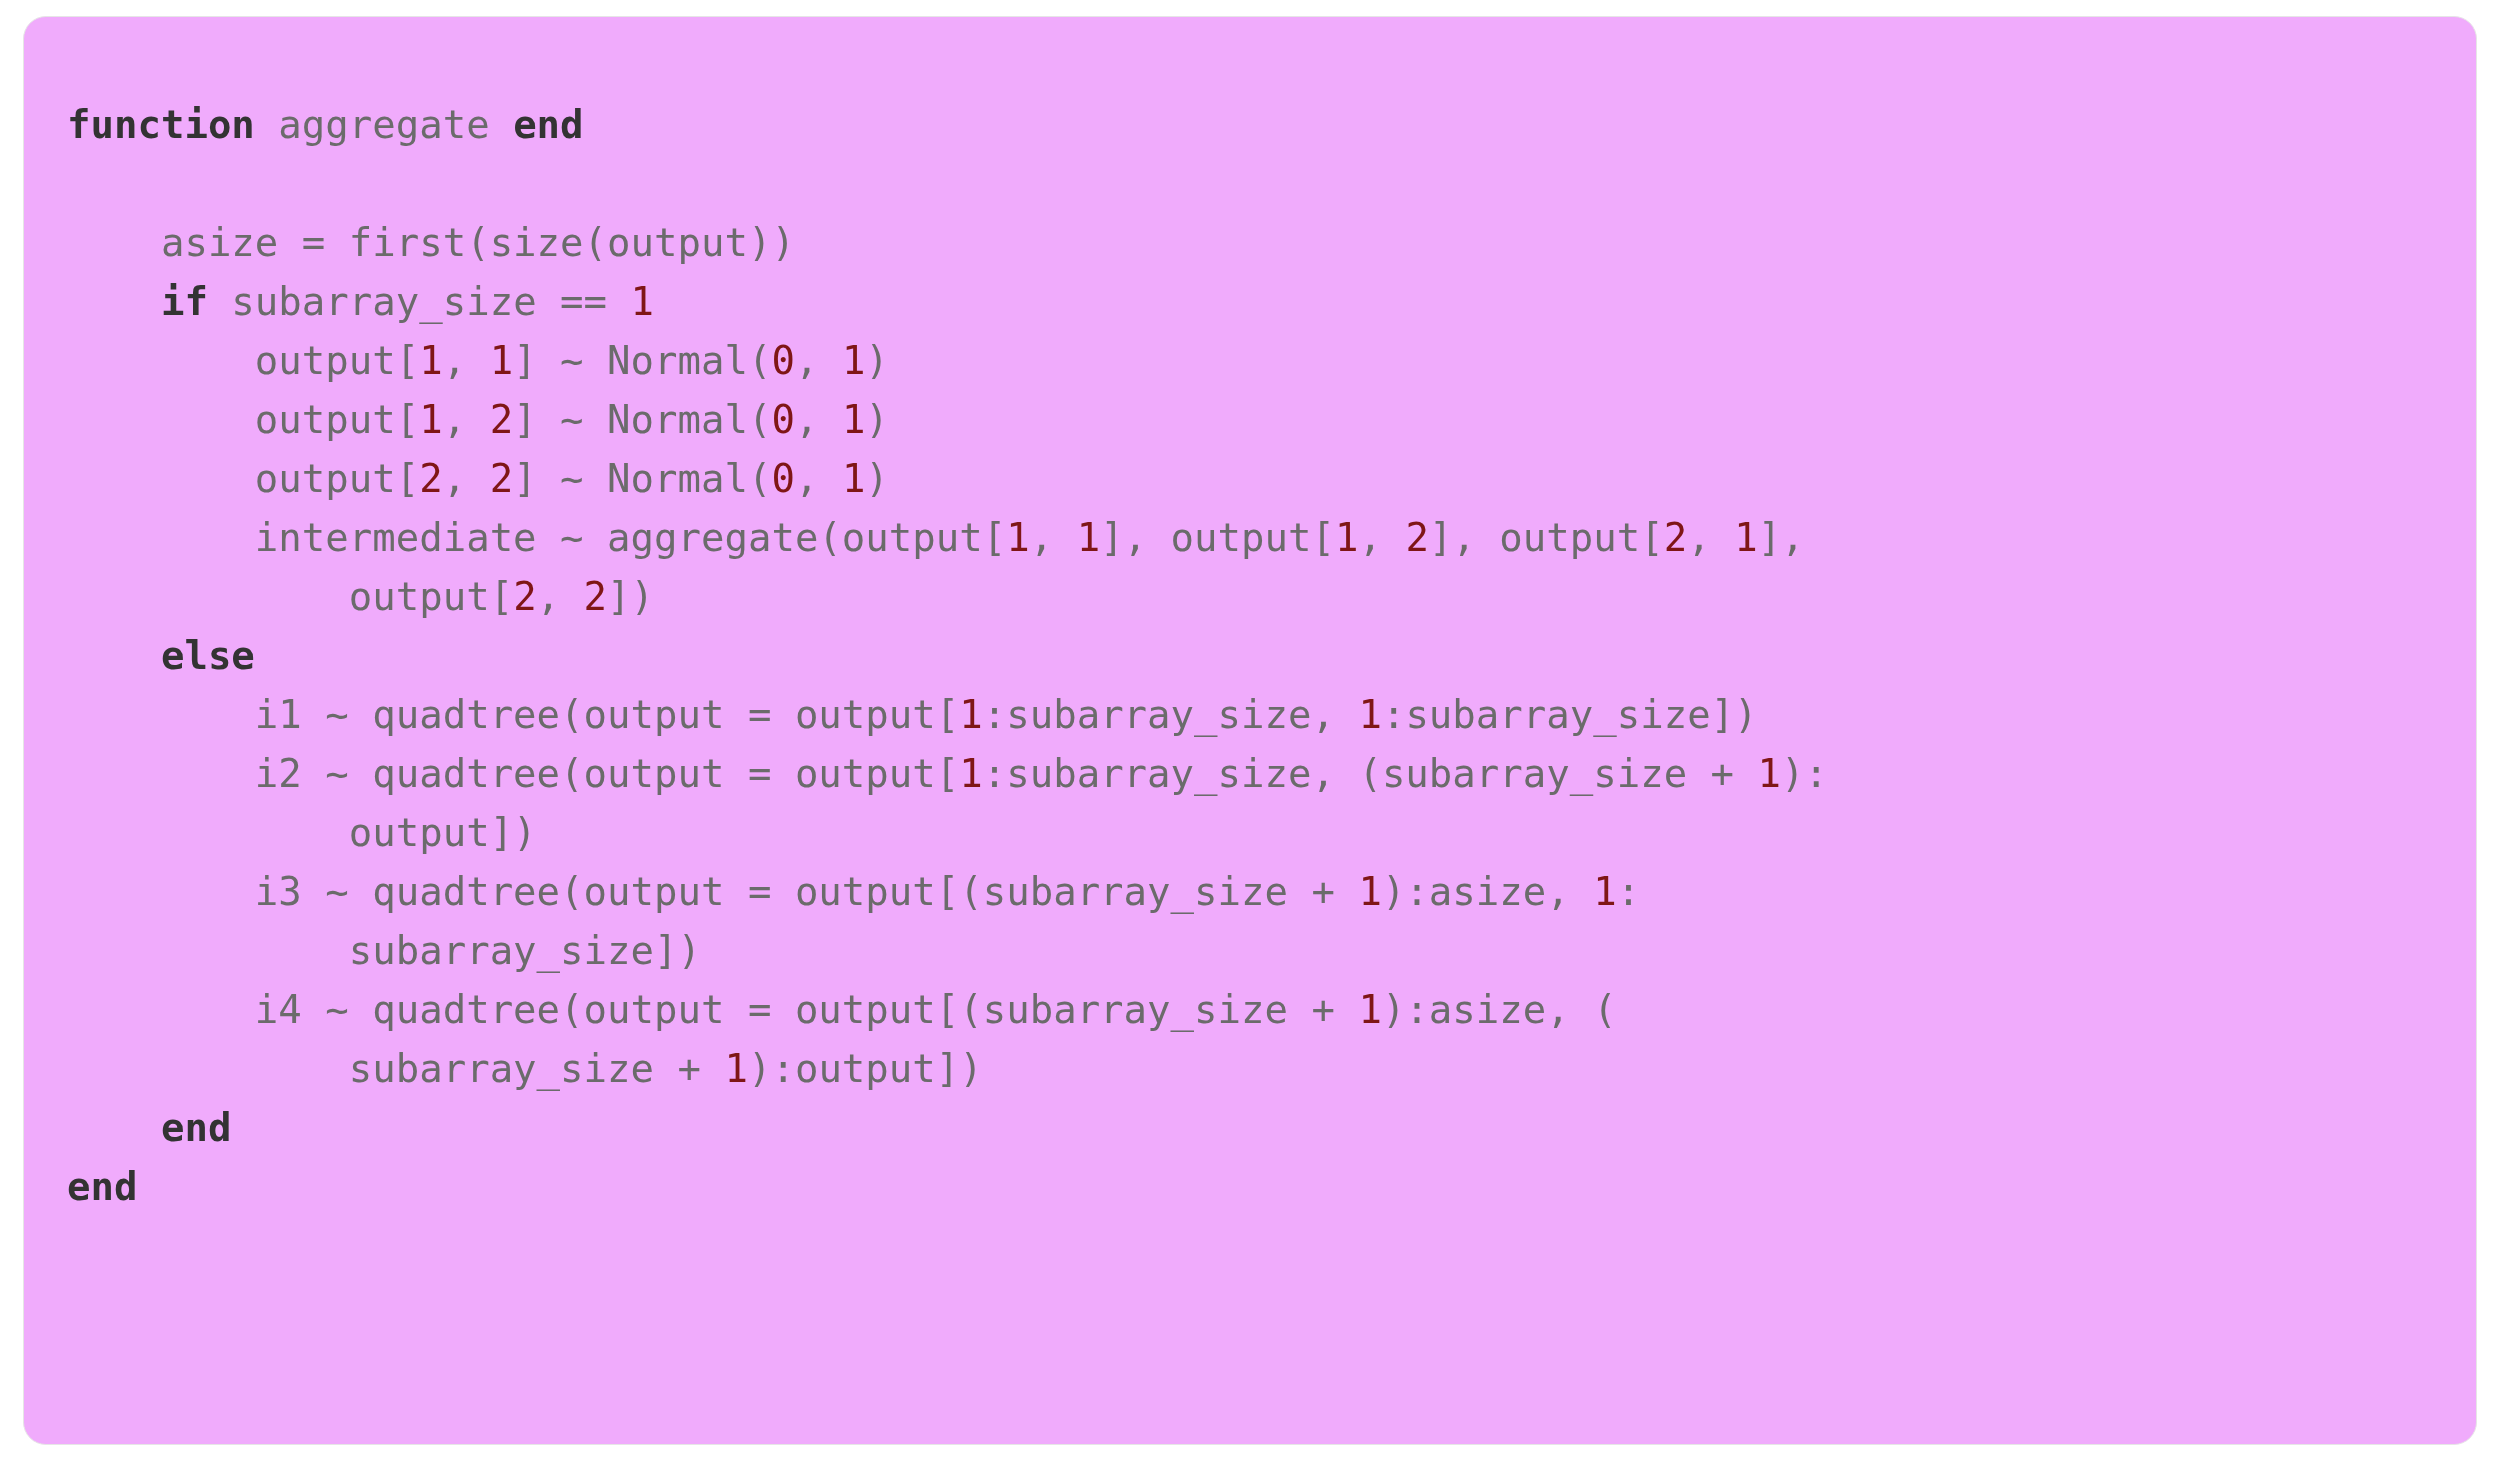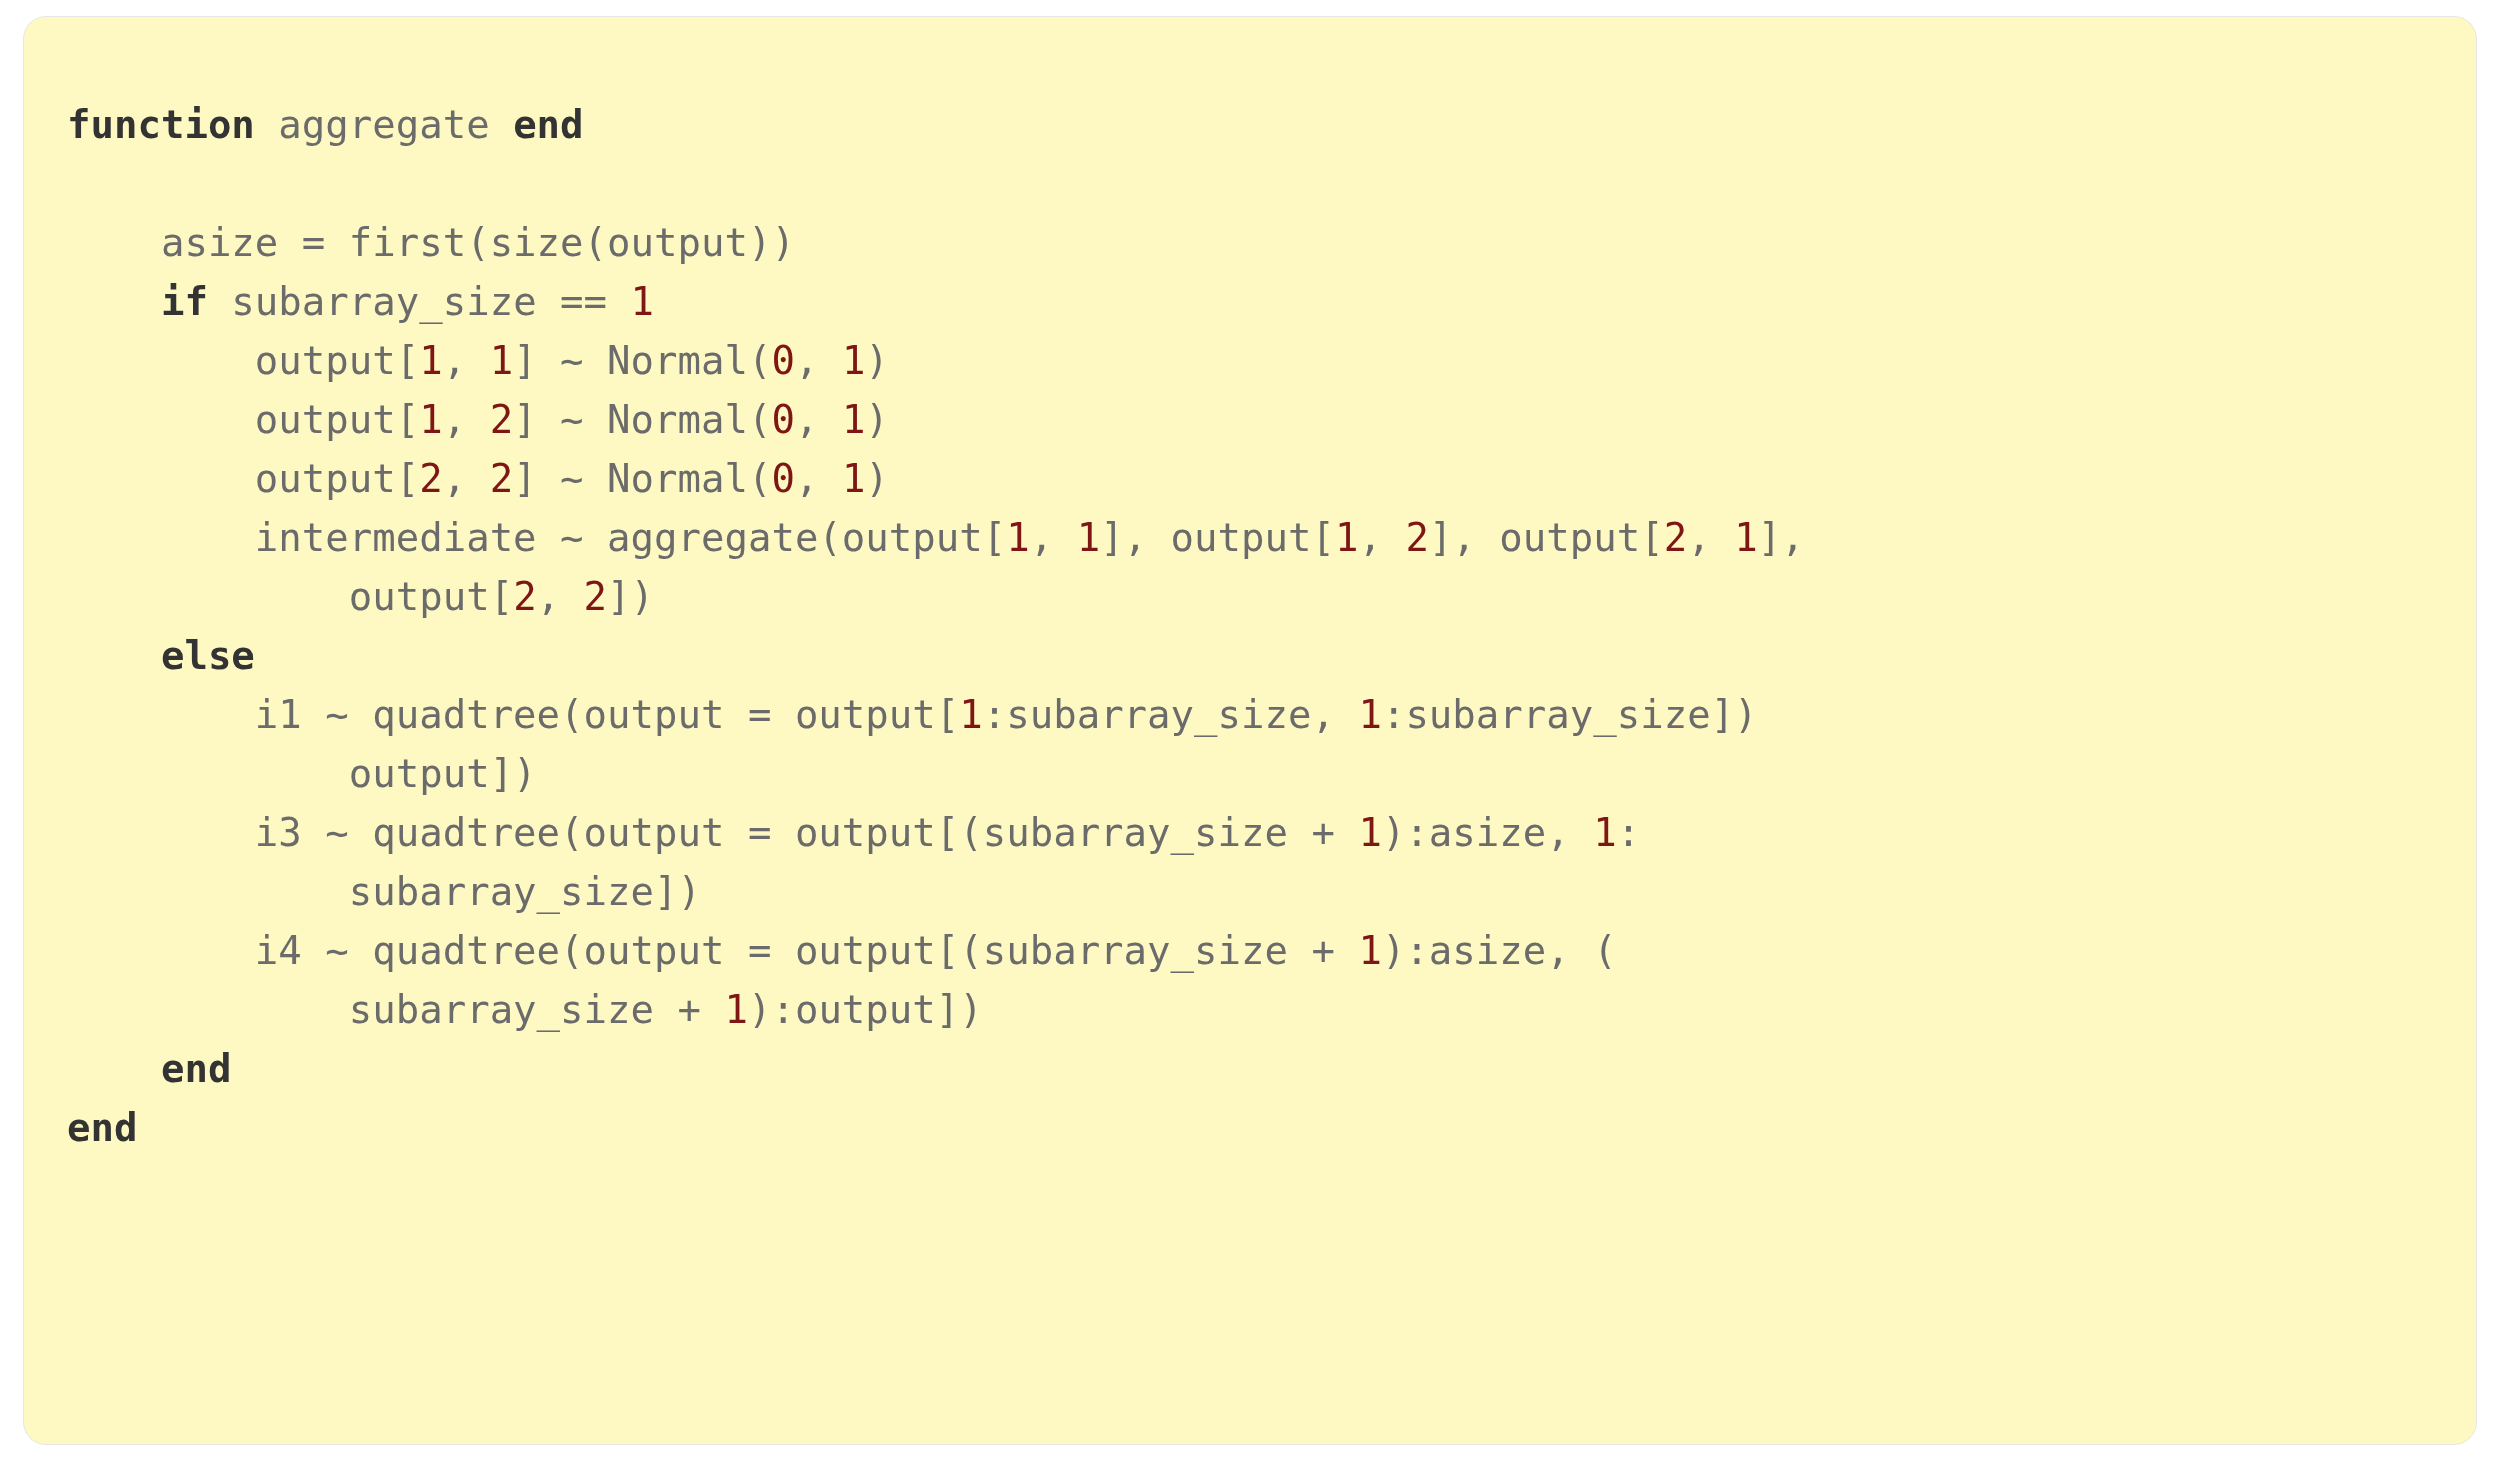--- a/index.html
+++ b/index.html
@@ -14,21 +14,21 @@
     -webkit-font-smoothing: antialiased;
   }
 
   #code-card {
     position: absolute;
     left: 23px;
     top: 16px;
     width: 2454px;
     height: 1429px;
     box-sizing: border-box;
-    background: #fef9c3;
+    background: #f0abfc;
     border: 1.8px solid #e6e6e6;
     border-radius: 23px;
     padding: 39px 0 39px 0;
     overflow: hidden;
   }
 
   #code-listing {
     font-family: "DejaVu Sans Mono", monospace;
     font-size: 39px;
     line-height: 59px;
@@ -58,20 +58,21 @@
 </span><span class="ln blank">
 </span><span class="ln"><span class="pl">    asize = first(size(output))</span>
 </span><span class="ln"><span class="pl">    </span><span class="kw">if</span><span class="pl"> subarray_size == </span><span class="num">1</span>
 </span><span class="ln"><span class="pl">        output[</span><span class="num">1</span><span class="pl">, </span><span class="num">1</span><span class="pl">] ~ Normal(</span><span class="num">0</span><span class="pl">, </span><span class="num">1</span><span class="pl">)</span>
 </span><span class="ln"><span class="pl">        output[</span><span class="num">1</span><span class="pl">, </span><span class="num">2</span><span class="pl">] ~ Normal(</span><span class="num">0</span><span class="pl">, </span><span class="num">1</span><span class="pl">)</span>
 </span><span class="ln"><span class="pl">        output[</span><span class="num">2</span><span class="pl">, </span><span class="num">2</span><span class="pl">] ~ Normal(</span><span class="num">0</span><span class="pl">, </span><span class="num">1</span><span class="pl">)</span>
 </span><span class="ln"><span class="pl">        intermediate ~ aggregate(output[</span><span class="num">1</span><span class="pl">, </span><span class="num">1</span><span class="pl">], output[</span><span class="num">1</span><span class="pl">, </span><span class="num">2</span><span class="pl">], output[</span><span class="num">2</span><span class="pl">, </span><span class="num">1</span><span class="pl">],</span>
 </span><span class="ln"><span class="pl">            output[</span><span class="num">2</span><span class="pl">, </span><span class="num">2</span><span class="pl">])</span>
 </span><span class="ln"><span class="pl">    </span><span class="kw">else</span>
 </span><span class="ln"><span class="pl">        i1 ~ quadtree(output = output[</span><span class="num">1</span><span class="pl">:subarray_size, </span><span class="num">1</span><span class="pl">:subarray_size])</span>
+</span><span class="ln"><span class="pl">        i2 ~ quadtree(output = output[</span><span class="num">1</span><span class="pl">:subarray_size, (subarray_size + </span><span class="num">1</span><span class="pl">):</span>
 </span><span class="ln"><span class="pl">            output])</span>
 </span><span class="ln"><span class="pl">        i3 ~ quadtree(output = output[(subarray_size + </span><span class="num">1</span><span class="pl">):asize, </span><span class="num">1</span><span class="pl">:</span>
 </span><span class="ln"><span class="pl">            subarray_size])</span>
 </span><span class="ln"><span class="pl">        i4 ~ quadtree(output = output[(subarray_size + </span><span class="num">1</span><span class="pl">):asize, (</span>
 </span><span class="ln"><span class="pl">            subarray_size + </span><span class="num">1</span><span class="pl">):output])</span>
 </span><span class="ln"><span class="pl">    </span><span class="kw">end</span>
 </span><span class="ln"><span class="kw">end</span>
 </span></pre>
 </div>
 

